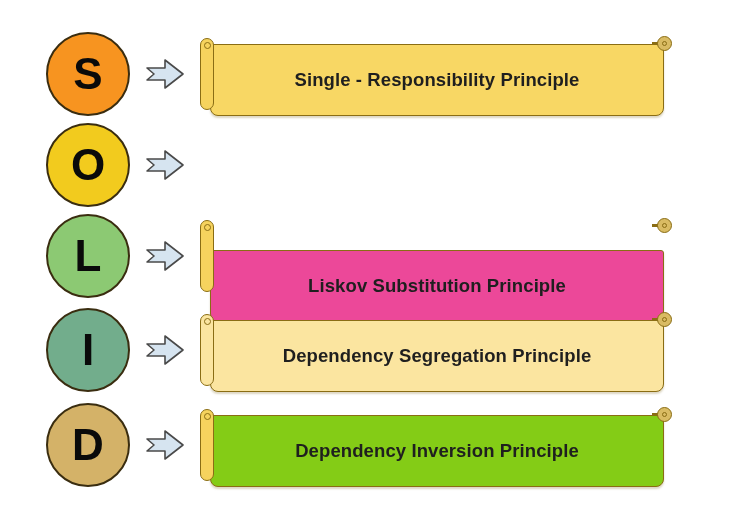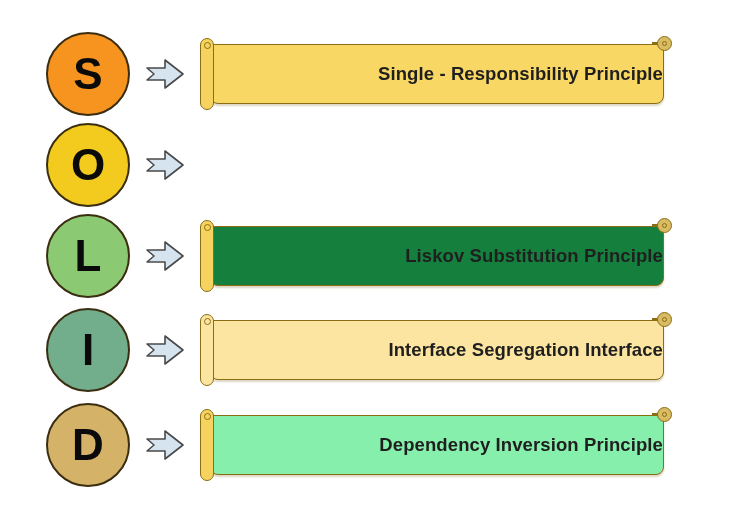--- a/index.html
+++ b/index.html
@@ -76,27 +76,27 @@
     width: 478px;
     height: 76px;
   }
 
   
   .scroll-body {
     position: absolute;
     left: 14px;
     top: 8px;
     right: 10px;
-    height: 60px;
+    height: 72px;
     border: 1.5px solid #8a6d14;
     border-radius: 3px 3px 8px 8px;
     box-sizing: border-box;
     display: flex;
     align-items: center;
-    justify-content: flex-end;
+    justify-content: center;
     box-shadow: 0 2px 2px rgba(120, 95, 20, 0.25);
   }
 
   .scroll-label {
     font-size: 18.5px;
     font-weight: bold;
     color: #1f1f1f;
     letter-spacing: 0.1px;
     white-space: nowrap;
     font-family: "Liberation Sans", sans-serif;
@@ -204,21 +204,21 @@
         <span>L</span>
       </div>
     </div>
     <div class="arrow-wrap">
       <svg width="48" height="40" viewBox="0 0 48 40">
         <path d="M6 14 H24 V6 L42 20 L24 34 V26 H6 L13 20 Z" fill="#D6E4F0" stroke="#4a4a4a" stroke-width="1.6" stroke-linejoin="round"></path>
       </svg>
     </div>
     <div class="scroll">
       <div class="roll-rail"></div>
-      <div class="scroll-body" style="background:#15803d;">
+      <div class="scroll-body" style="background:#ec4899;margin-top:24px;">
         <span class="scroll-label">Liskov Substitution Principle</span>
       </div>
       <div class="roll-left" style="background:#F6D35E;"></div>
       <div class="roll-right"></div>
     </div>
   </div>
 
   <div class="principle-row" style="top:304px;">
     <div class="badge-wrap">
       <div class="badge" style="background:#72AD8C;">
@@ -226,41 +226,41 @@
       </div>
     </div>
     <div class="arrow-wrap">
       <svg width="48" height="40" viewBox="0 0 48 40">
         <path d="M6 14 H24 V6 L42 20 L24 34 V26 H6 L13 20 Z" fill="#D6E4F0" stroke="#4a4a4a" stroke-width="1.6" stroke-linejoin="round"></path>
       </svg>
     </div>
     <div class="scroll">
       <div class="roll-rail"></div>
       <div class="scroll-body" style="background:#FBE5A0;">
-        <span class="scroll-label">Interface Segregation Interface</span>
+        <span class="scroll-label">Dependency Segregation Principle</span>
       </div>
       <div class="roll-left" style="background:#FBE5A0;"></div>
       <div class="roll-right"></div>
     </div>
   </div>
 
   <div class="principle-row" style="top:399px;">
     <div class="badge-wrap">
       <div class="badge" style="background:#D4B268;">
         <span>D</span>
       </div>
     </div>
     <div class="arrow-wrap">
       <svg width="48" height="40" viewBox="0 0 48 40">
         <path d="M6 14 H24 V6 L42 20 L24 34 V26 H6 L13 20 Z" fill="#D6E4F0" stroke="#4a4a4a" stroke-width="1.6" stroke-linejoin="round"></path>
       </svg>
     </div>
     <div class="scroll">
       <div class="roll-rail"></div>
-      <div class="scroll-body" style="background:#86efac;">
+      <div class="scroll-body" style="background:#84cc16;">
         <span class="scroll-label">Dependency Inversion Principle</span>
       </div>
       <div class="roll-left" style="background:#F6D35E;"></div>
       <div class="roll-right"></div>
     </div>
   </div>
 
 </div>
 
 </body></html>

